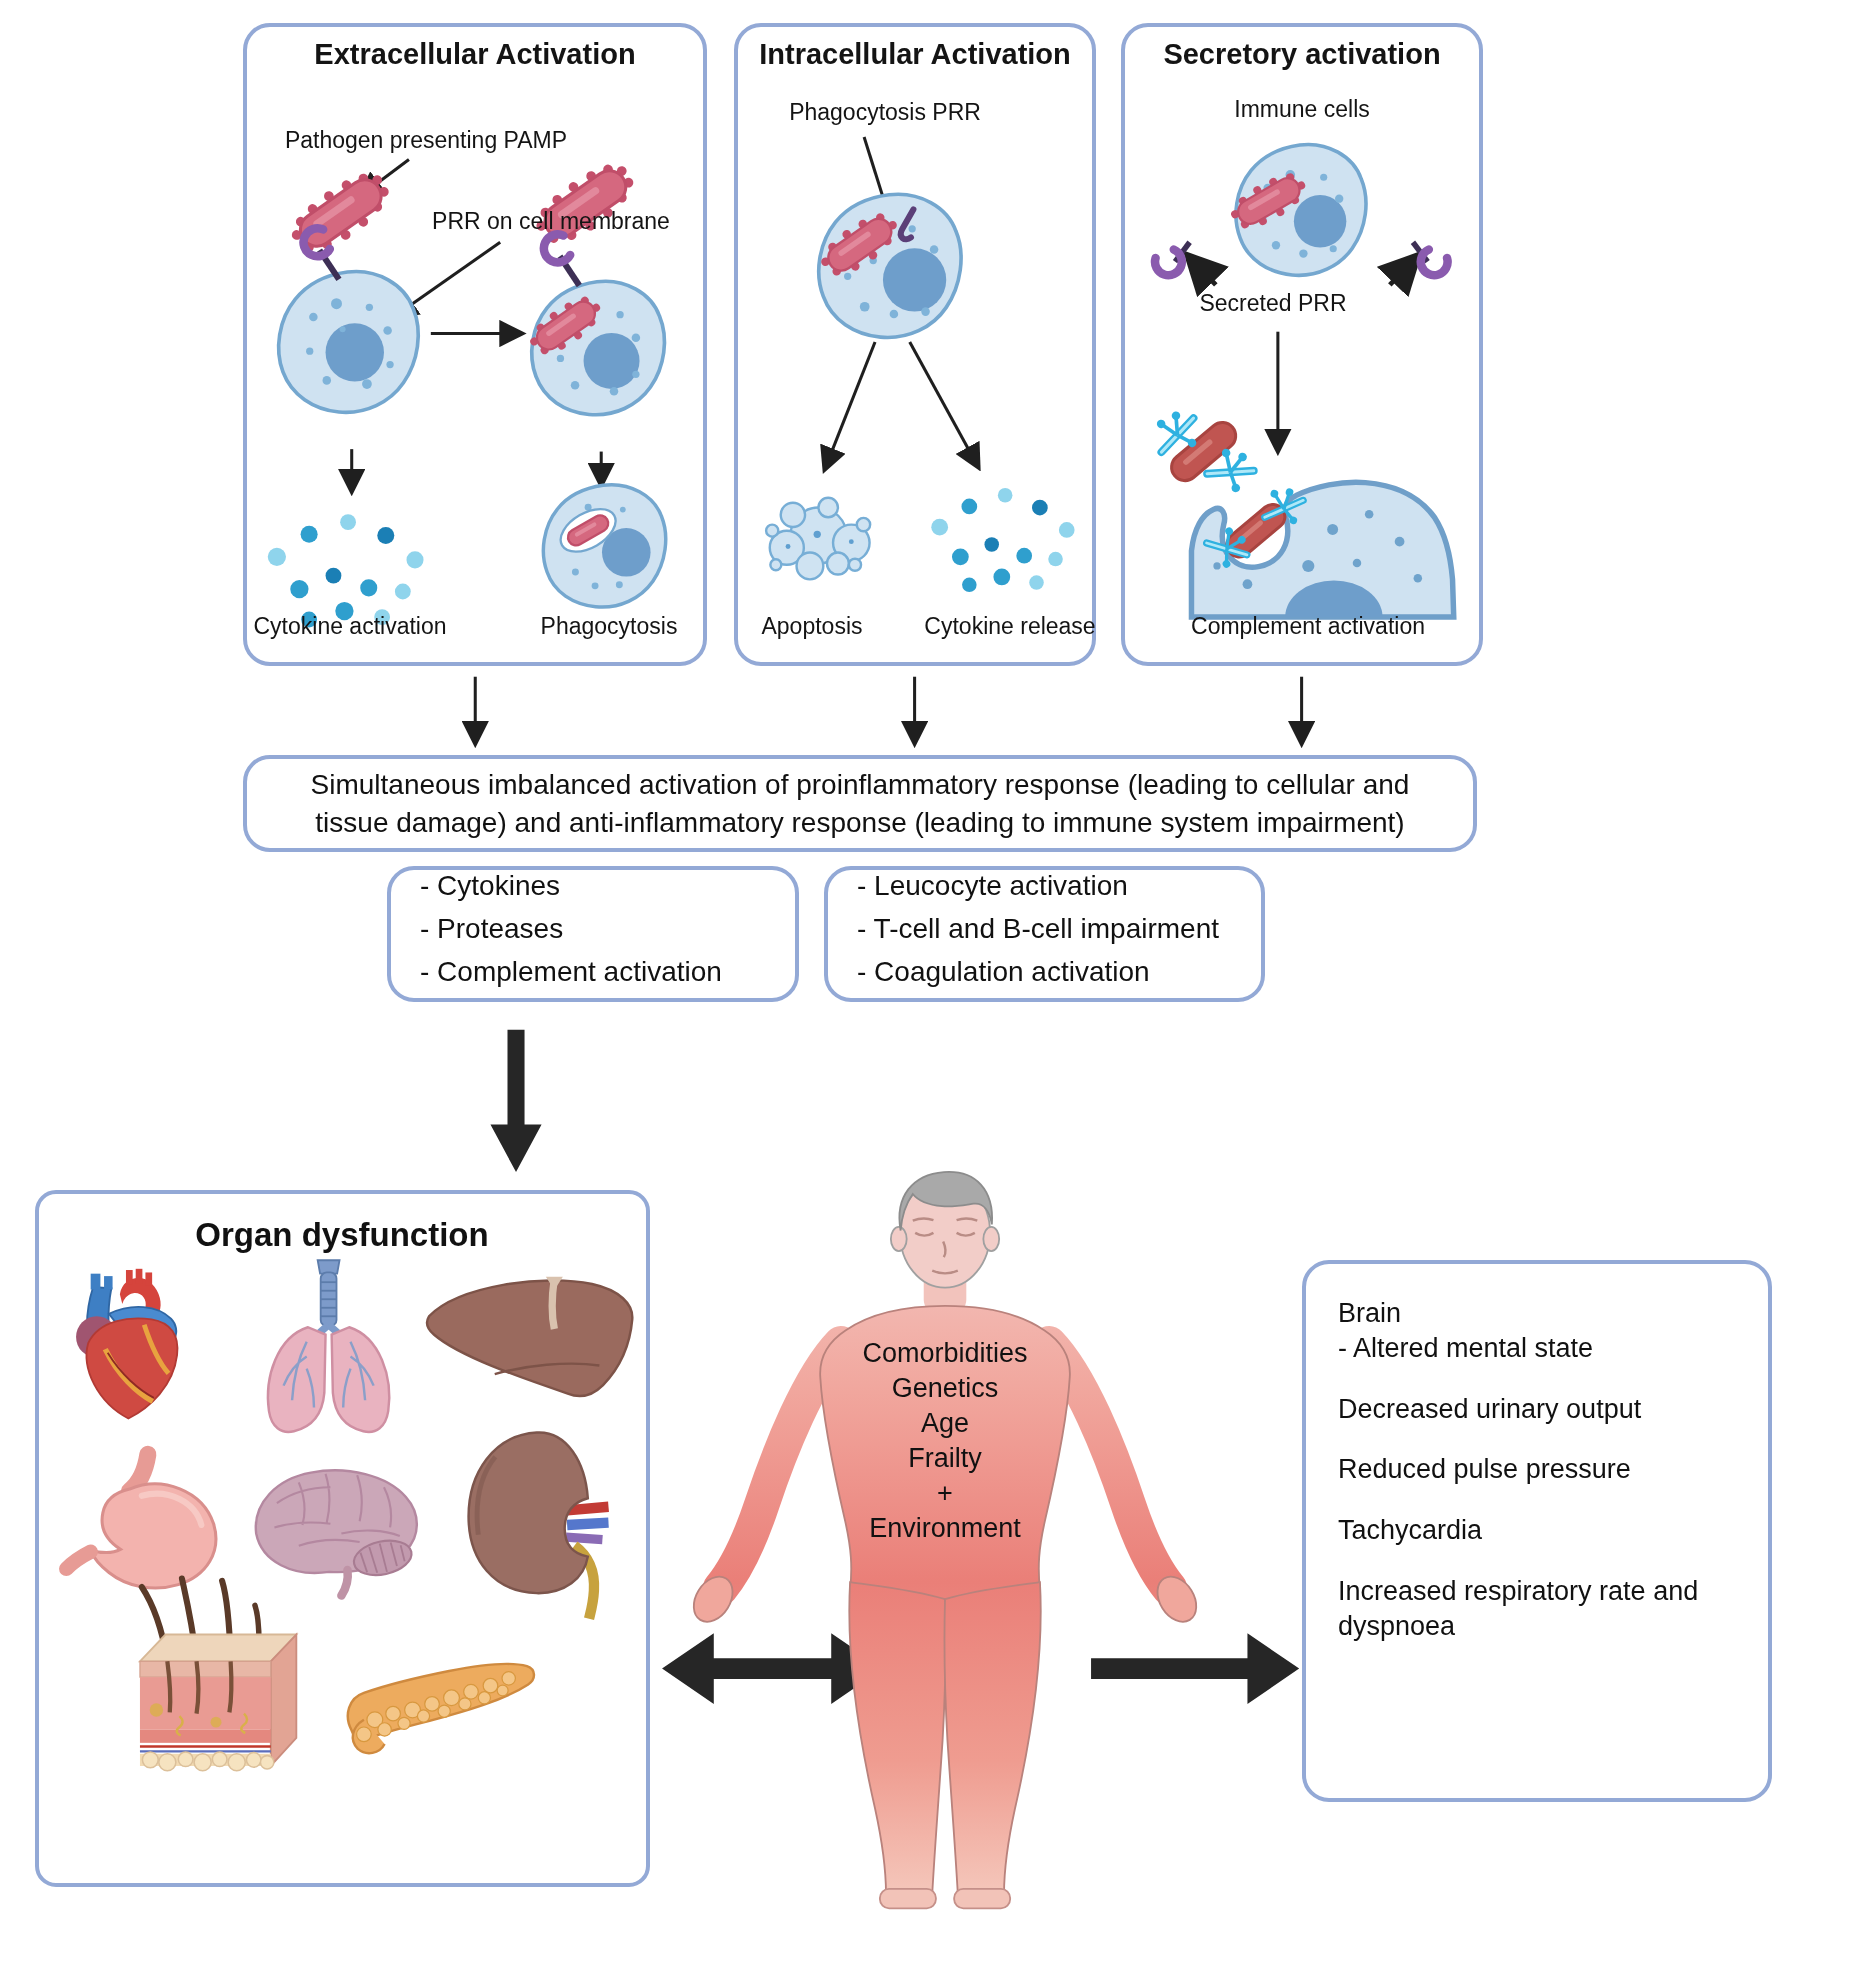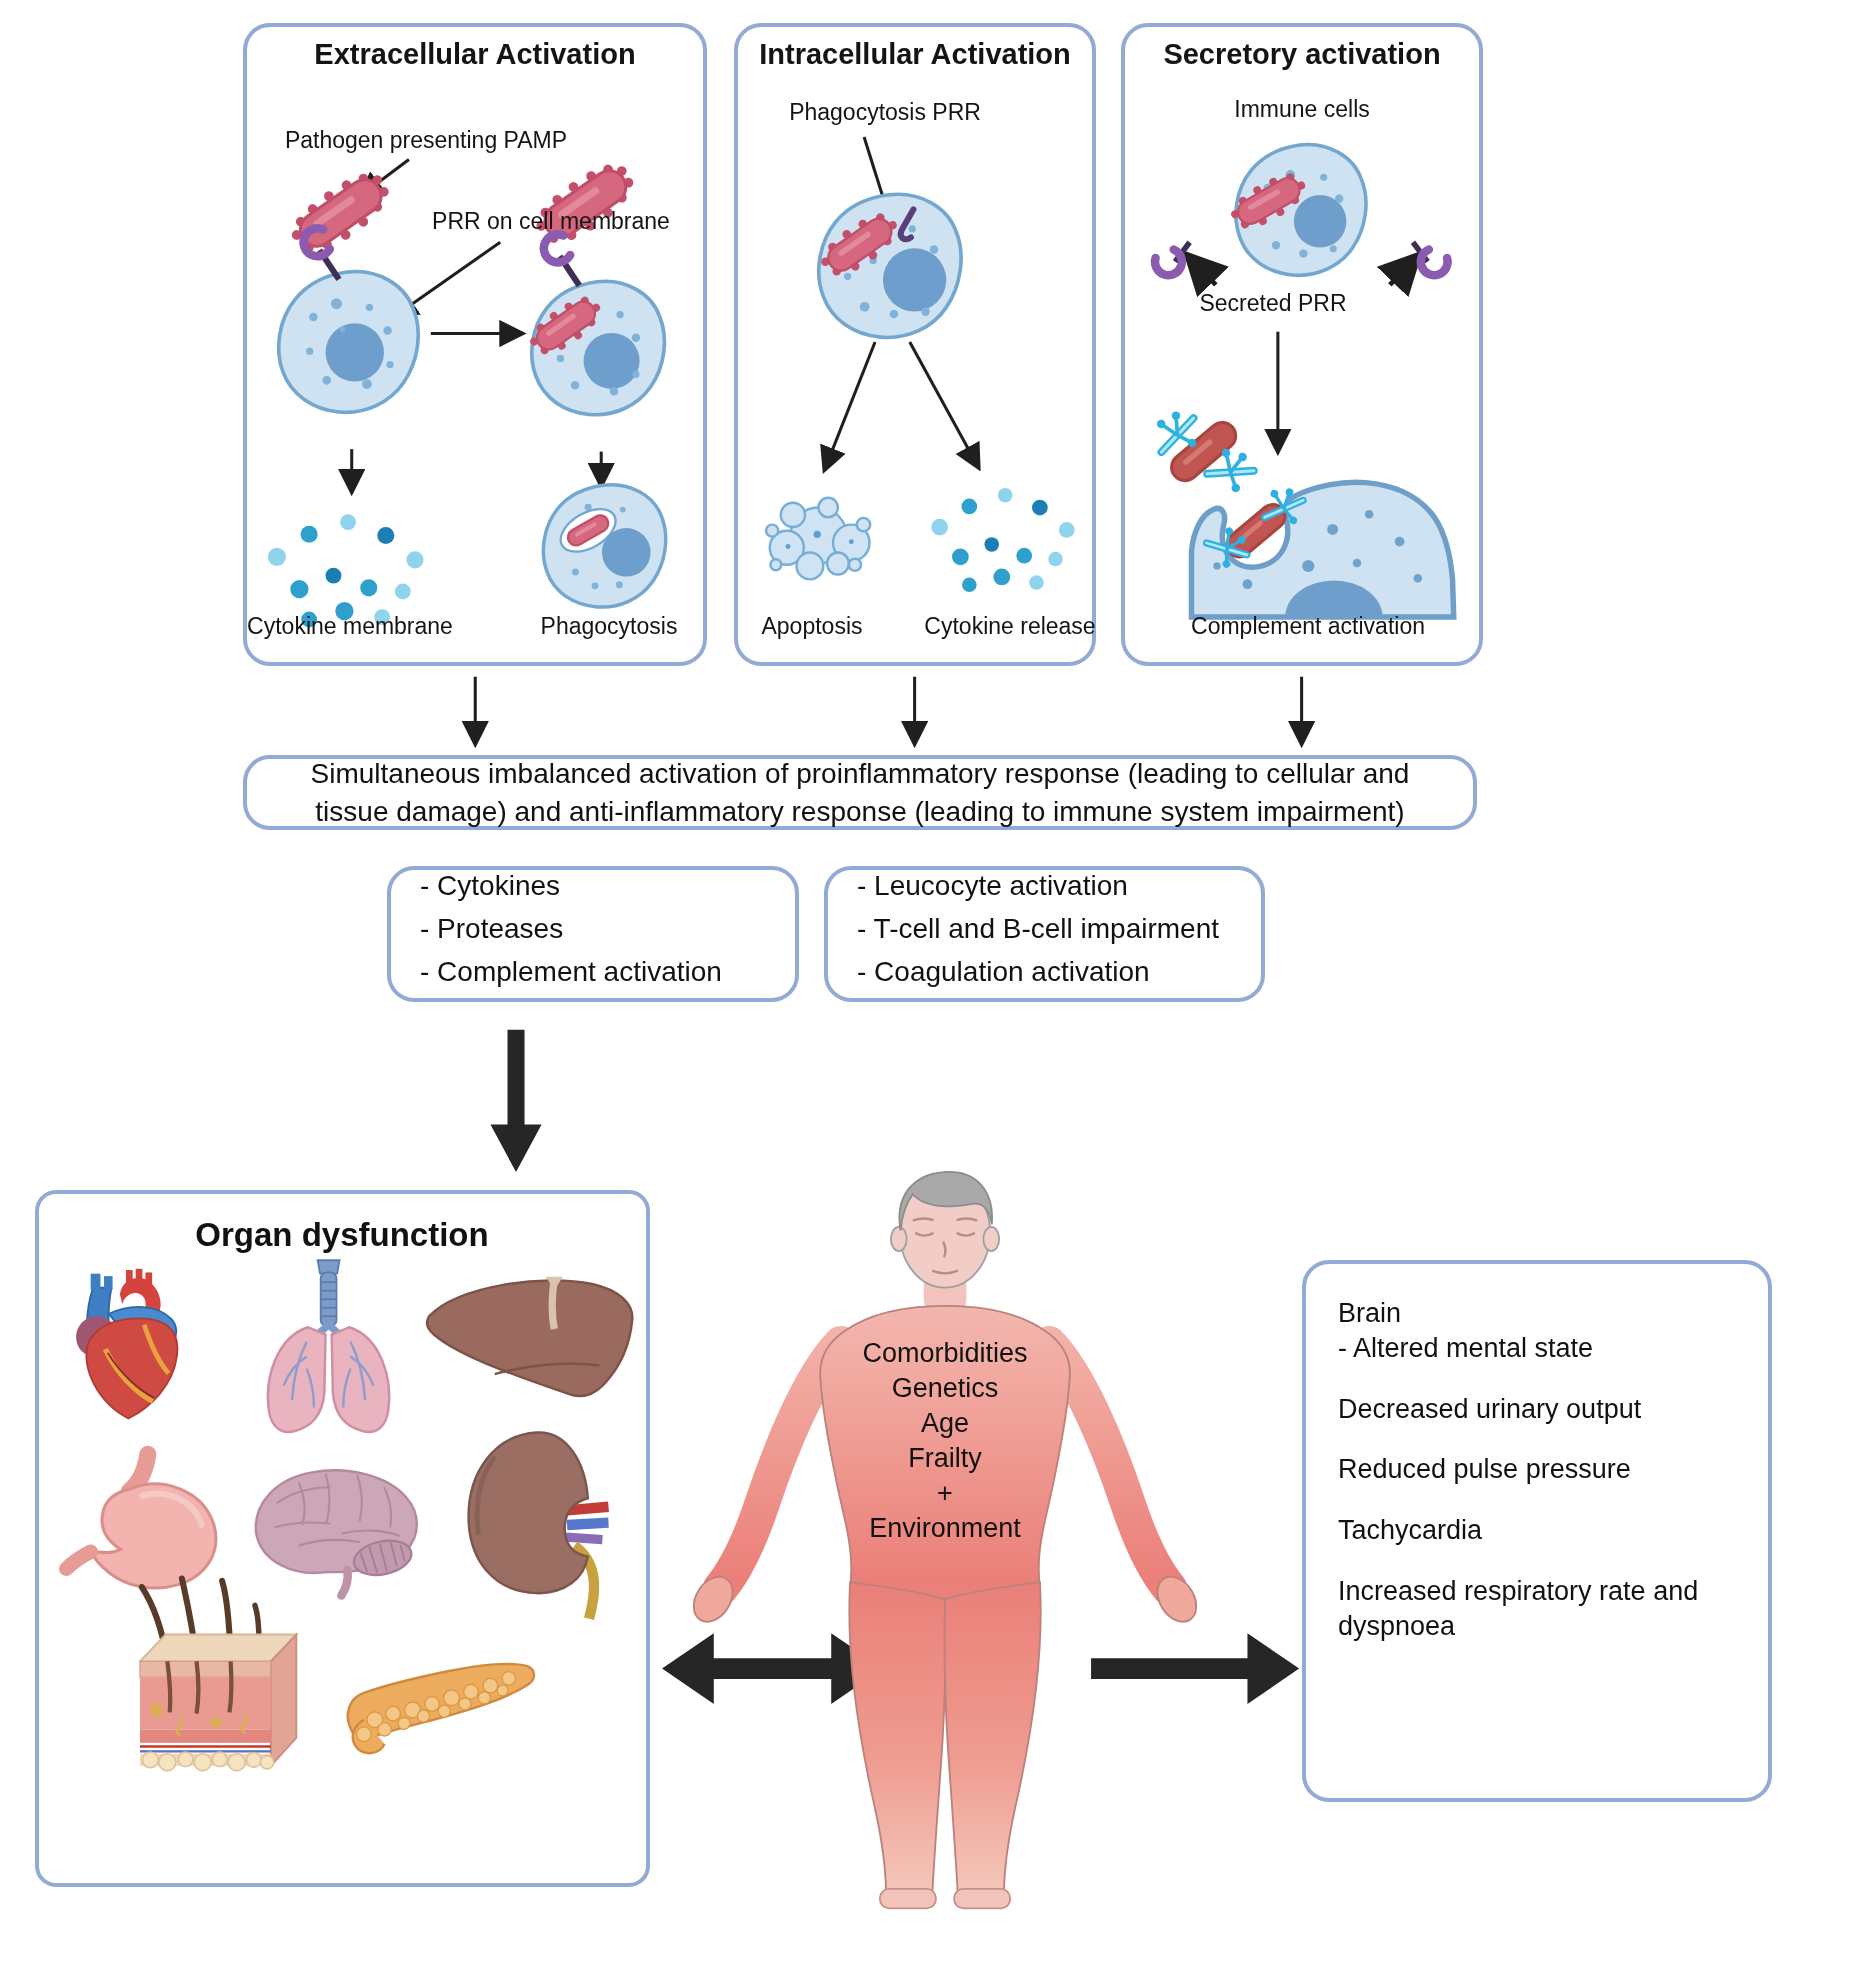--- a/index.html
+++ b/index.html
@@ -545,21 +545,21 @@
         <path d="M 1572,2005 q 17,-6 34,1"></path>
         <path d="M 1550,2040 q 7,16 1,26"></path>
         <path d="M 1532,2088 q 21,9 42,0"></path>
       </g>
     </g>
   </svg>
 
   <div class="box" style="left:243px;top:22.5px;width:464px;height:643px;"></div>
   <div class="box" style="left:734px;top:22.5px;width:362px;height:643px;"></div>
   <div class="box" style="left:1121px;top:22.5px;width:362px;height:643px;"></div>
-  <div class="box summary" style="left:243px;top:755px;width:1234px;height:75px;">
+  <div class="box summary" style="left:243px;top:755px;width:1234px;height:97px;">
     <span>Simultaneous imbalanced activation of proinflammatory response (leading to cellular and tissue damage) and anti-inflammatory response (leading to immune system impairment)</span>
   </div>
   <div class="box listbox" style="left:387px;top:866px;width:412px;height:136px;">
     <div>- Cytokines</div>
     <div>- Proteases</div>
     <div>- Complement activation</div>
   </div>
   <div class="box listbox" style="left:824px;top:866px;width:441px;height:136px;">
     <div>- Leucocyte activation</div>
     <div>- T-cell and B-cell impairment</div>
@@ -584,21 +584,21 @@
       <div style="white-space:normal;">Increased respiratory rate and dyspnoea</div>
     </div>
   </div>
 
   <div class="lbl ctr ptitle" style="left:475px;top:38px;">Extracellular Activation</div>
   <div class="lbl ctr ptitle" style="left:915px;top:38px;">Intracellular Activation</div>
   <div class="lbl ctr ptitle" style="left:1302px;top:38px;">Secretory activation</div>
 
   <div class="lbl ctr small" style="left:426px;top:127px;">Pathogen presenting PAMP</div>
   <div class="lbl ctr small" style="left:551px;top:208px;">PRR on cell membrane</div>
-  <div class="lbl ctr small" style="left:350px;top:613px;">Cytokine membrane</div>
+  <div class="lbl ctr small" style="left:350px;top:613px;">Cytokine activation</div>
   <div class="lbl ctr small" style="left:609px;top:613px;">Phagocytosis</div>
 
   <div class="lbl ctr small" style="left:885px;top:99px;">Phagocytosis PRR</div>
   <div class="lbl ctr small" style="left:812px;top:613px;">Apoptosis</div>
   <div class="lbl ctr small" style="left:1010px;top:613px;">Cytokine release</div>
 
   <div class="lbl ctr small" style="left:1302px;top:96px;">Immune cells</div>
   <div class="lbl ctr small" style="left:1273px;top:290px;">Secreted PRR</div>
   <div class="lbl ctr small" style="left:1308px;top:613px;">Complement activation</div>
 

